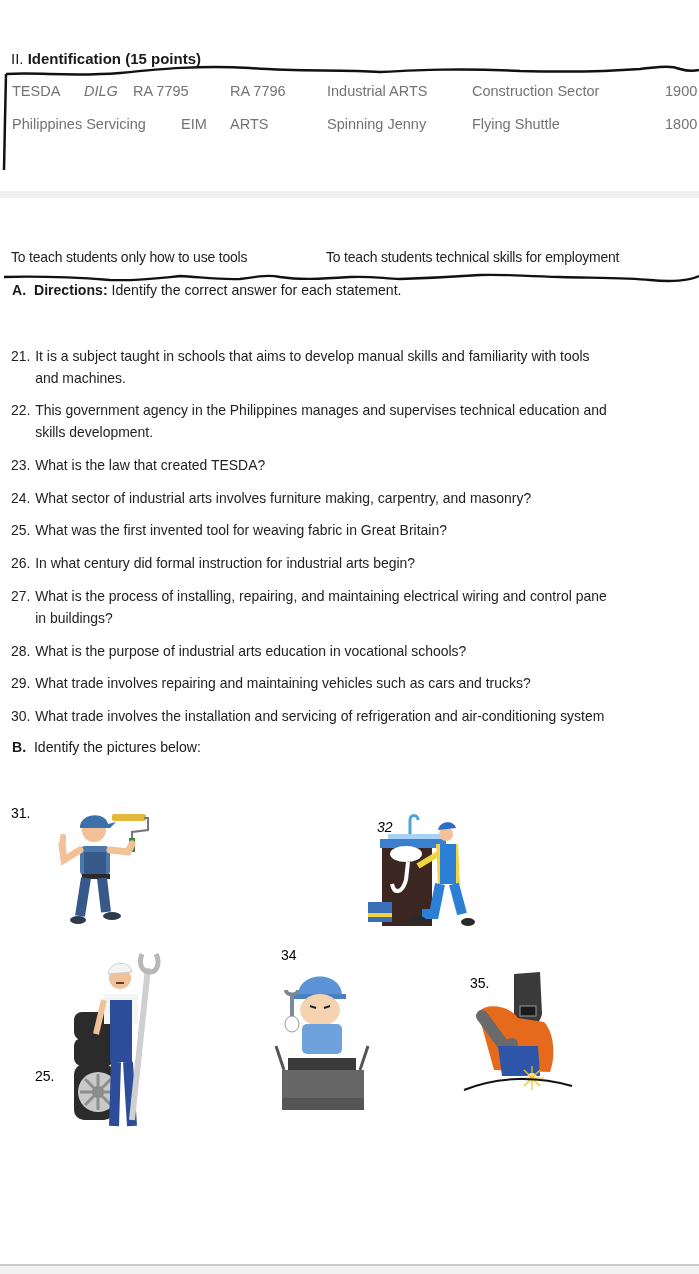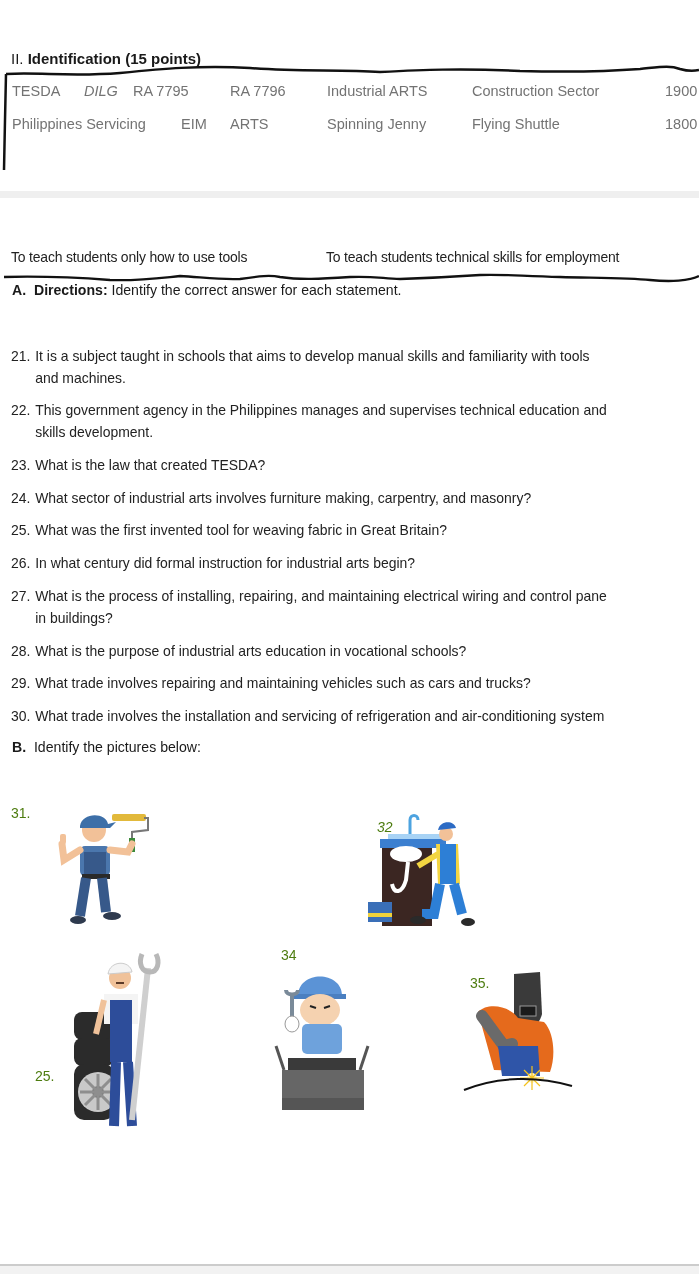--- a/index.html
+++ b/index.html
@@ -38,21 +38,21 @@
     }
     .q .num { display: inline-block; width: 26px; }
     .q .cont { display: block; padding-left: 26px; }
 
     .b-title {
       font-size: 15px; top: 738px; left: 12px;
       transform: scaleX(0.94); transform-origin: left top;
     }
     .b-title .bold { font-weight: bold; }
 
-    .pic-label { font-size: 14px; color: #4d7c0f; }
+    .pic-label { font-size: 14px; color: #000000; }
 
     .bottom-bar {
       position: absolute; left: 0; top: 1264px; width: 699px; height: 10px;
       background: #f2f2f2; border-top: 2px solid #cccccc;
     }
     svg { display: block; }
   </style>
 </head>
 <body>
 

